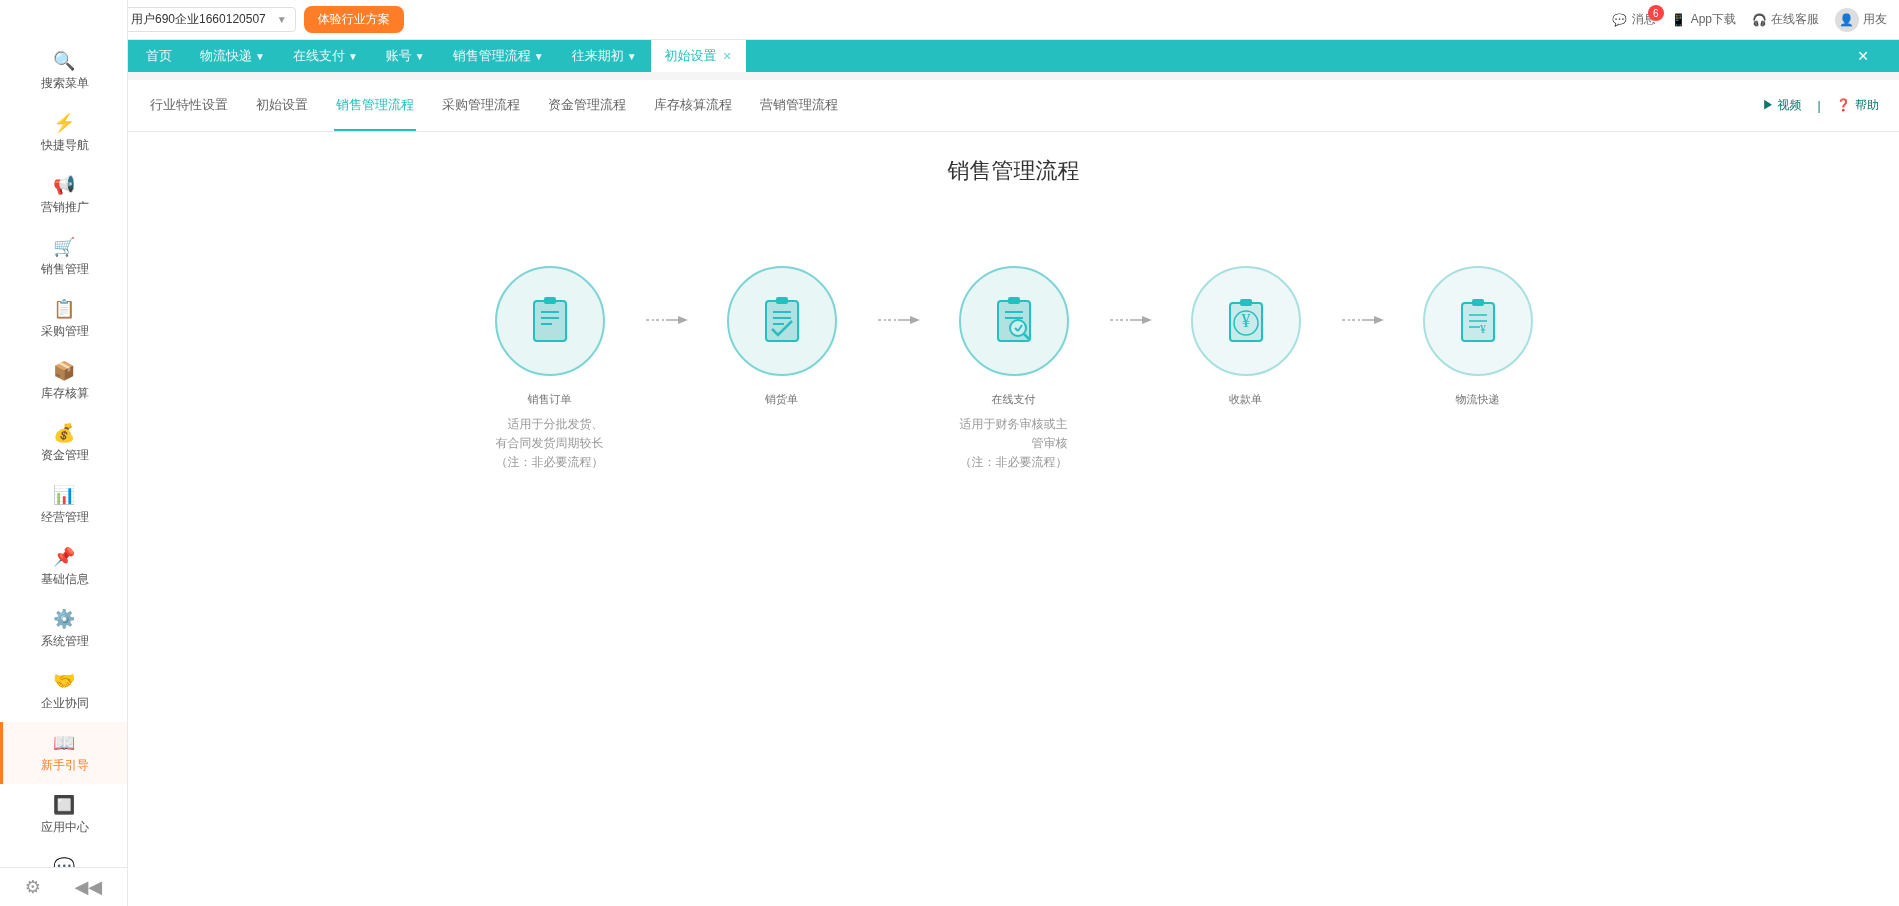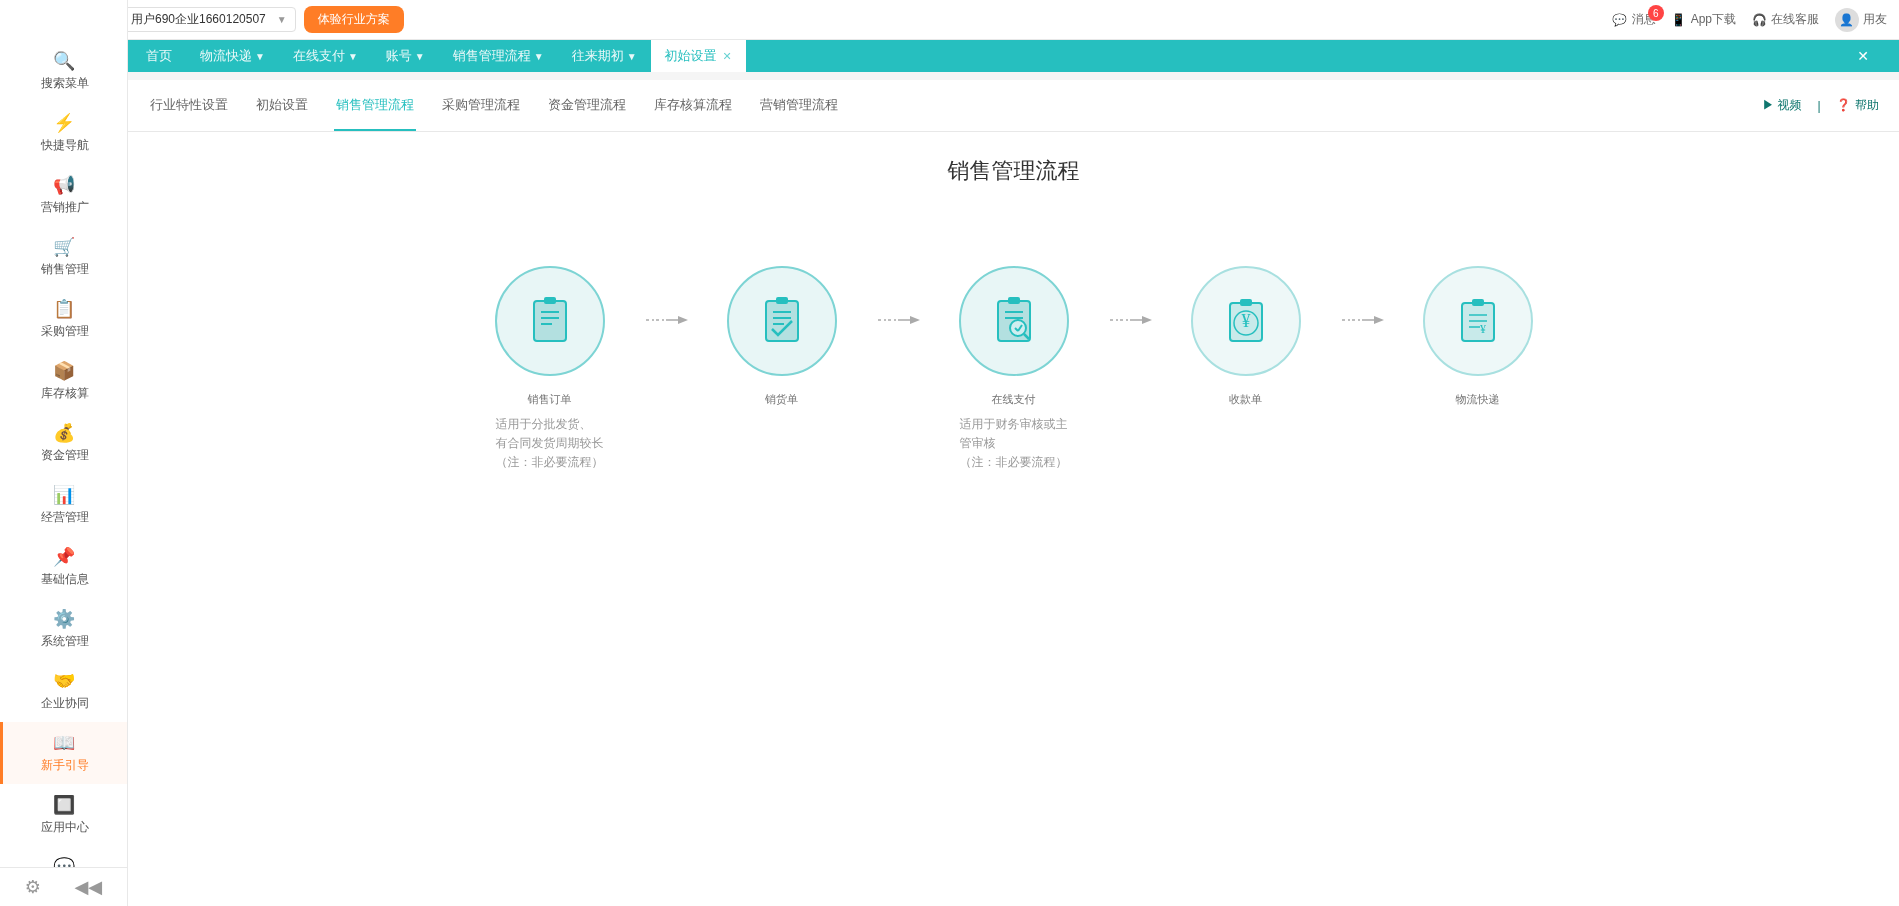--- a/index.html
+++ b/index.html
@@ -109,21 +109,21 @@
       width: 180px;
     }
     .flow-circle {
       width: 110px; height: 110px; border-radius: 50%;
       background: #e8f6f6; border: 2px solid #7dd4d4;
       display: flex; align-items: center; justify-content: center;
       font-size: 44px; color: #26bfbf; margin-bottom: 16px;
     }
     .flow-circle.light { background: #eef8f8; border-color: #a8e0e0; }
     .flow-step-name { font-size: 11px; color: #737373; margin-bottom: 8px; }
-    .flow-step-desc { font-size: 12px; color: #999; text-align: left; line-height: 1.6; }
+    .flow-step-desc { font-size: 12px; color: #999; text-align: right; line-height: 1.6; }
     .flow-arrow {
       display: flex; align-items: center; margin-top: 44px;
       color: #aaa; font-size: 20px; padding: 0 4px;
     }
   </style>
 </head>
 <body>
 
 <div class="top-bar">
   <div class="top-bar-left">

